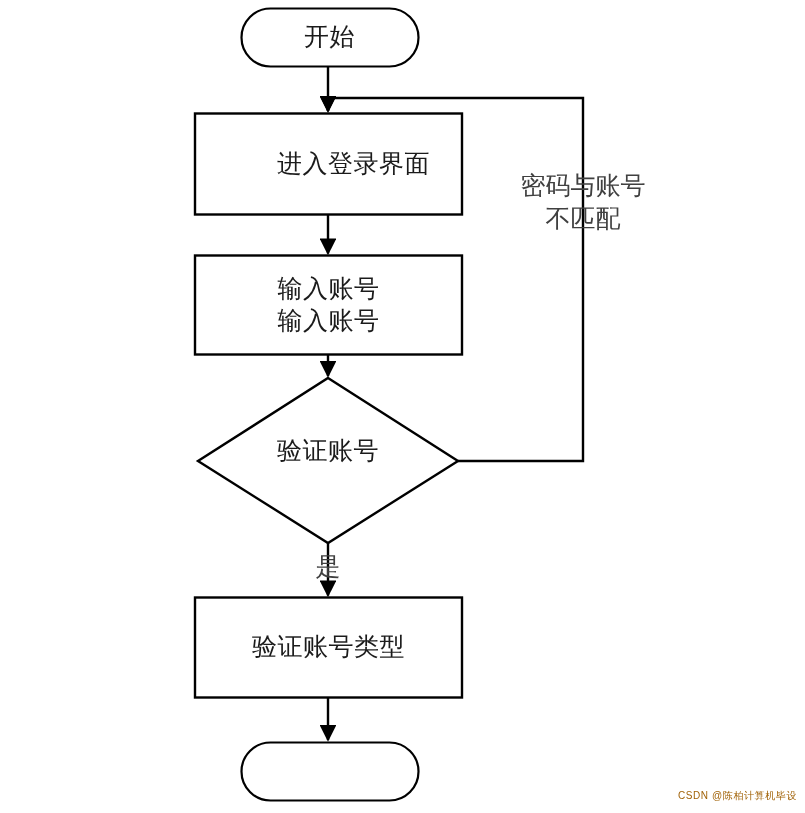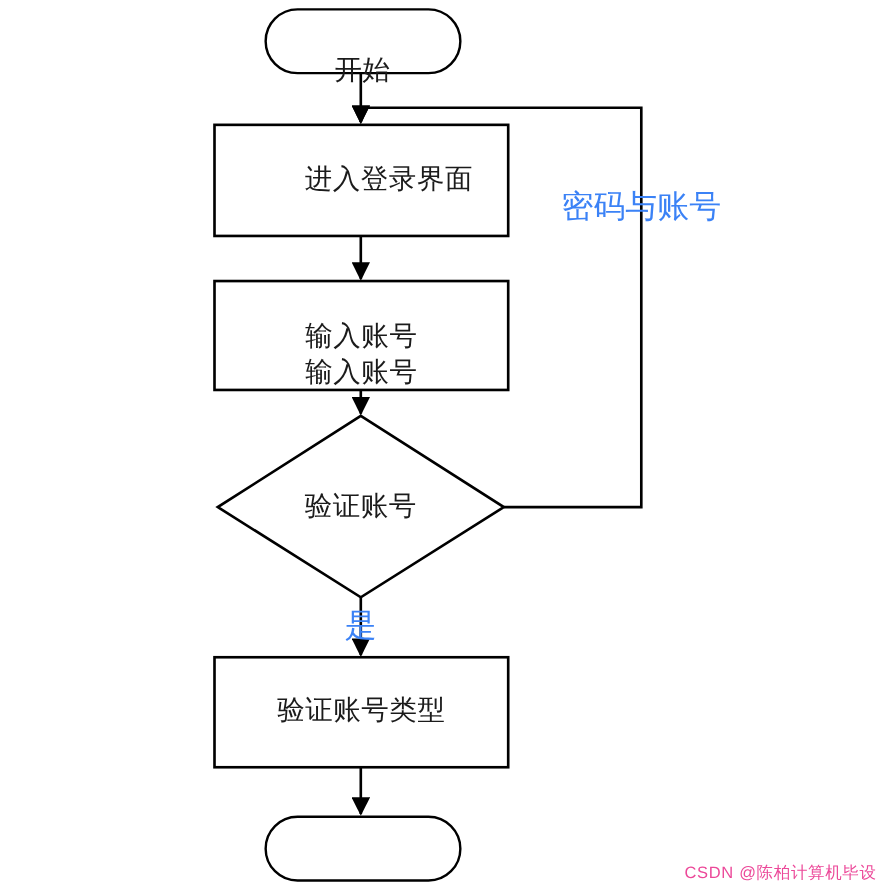--- a/index.html
+++ b/index.html
@@ -36,33 +36,33 @@
     font-family: "Liberation Serif", "DejaVu Serif", serif;
     font-size: 25px;
     line-height: 1.28;
     letter-spacing: 0.5px;
     white-space: nowrap;
     pointer-events: none;
   }
   .edge-label {
     position: absolute;
     text-align: center;
-    color: #3b82f6;
+    color: #404040;
     font-family: "Liberation Serif", "DejaVu Serif", serif;
-    font-size: 29px;
+    font-size: 25px;
     line-height: 1.3;
     white-space: nowrap;
   }
   .watermark {
     position: absolute;
     right: 8px;
     bottom: 10px;
-    color: #ec4899;
+    color: #a16207;
     font-family: "Liberation Sans", "DejaVu Sans", sans-serif;
-    font-size: 15px;
+    font-size: 10px;
     letter-spacing: 0.6px;
     user-select: none;
   }
 </style>
 </head>
 <body>
 
 <div id="canvas">
 
   <svg id="flow-svg" viewBox="0 0 805 813">
@@ -91,45 +91,46 @@
     <line x1="328" y1="354.5" x2="328" y2="376" stroke="#000000" stroke-width="2.4" marker-end="url(#arrow)"></line>
 
     <line x1="328" y1="543" x2="328" y2="595.5" stroke="#000000" stroke-width="2.4" marker-end="url(#arrow)"></line>
 
     <line x1="328" y1="697.5" x2="328" y2="740" stroke="#000000" stroke-width="2.4" marker-end="url(#arrow)"></line>
 
     <path d="M 458 461 L 583 461 L 583 98 L 330 98" fill="none" stroke="#000000" stroke-width="2.4"></path>
     <line x1="328" y1="98" x2="328" y2="111" stroke="#000000" stroke-width="2.4" marker-end="url(#arrow)"></line>
   </svg>
 
-  <div class="node-label" style="left:241px; top:8px; width:177px; height:58px;margin-top:28px;">
+  <div class="node-label" style="left:241px; top:8px; width:177px; height:58px;">
     <span>开始</span>
   </div>
 
   <div class="node-label" style="left:195px; top:113px; width:317px; height:101px;">
     <span>进入登录界面</span>
   </div>
 
-  <div class="node-label" style="left:195px; top:273px; width:267px; height:99px;">
+  <div class="node-label" style="left:195px; top:255px; width:267px; height:99px;">
     <span>输入账号</span>
     <span>输入账号</span>
   </div>
 
-  <div class="node-label" style="left:178px; top:411px; width:300px; height:100px;">
+  <div class="node-label" style="left:178px; top:401px; width:300px; height:100px;">
     <span>验证账号</span>
   </div>
 
   <div class="node-label" style="left:195px; top:597px; width:267px; height:100px;gap:44px;">
     <span>验证账号类型</span>
   </div>
 
 
   <div class="edge-label" style="left:300px; top:551px; width:56px;">
     <span>是</span>
   </div>
 
   <div class="edge-label" style="left:508px; top:170px; width:150px;">
     <div>密码与账号</div>
+    <div>不匹配</div>
   </div>
 
   <div class="watermark">CSDN @陈柏计算机毕设</div>
 
 </div>
 
 </body></html>

